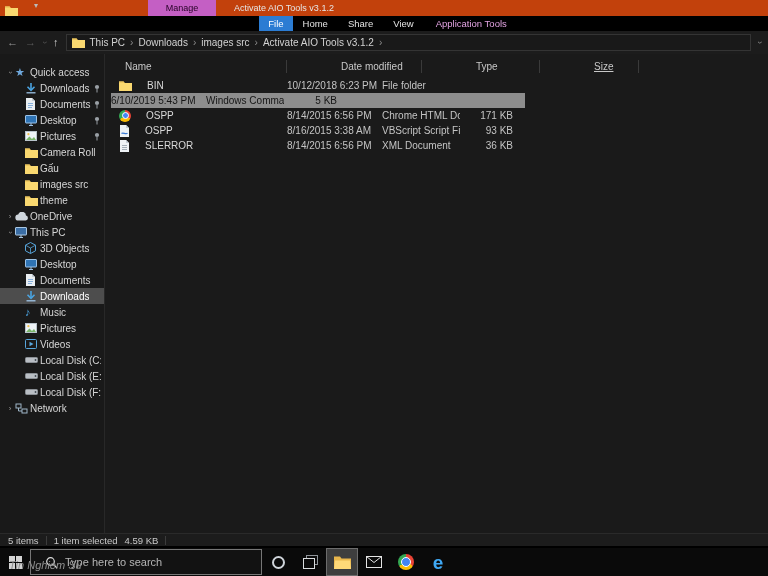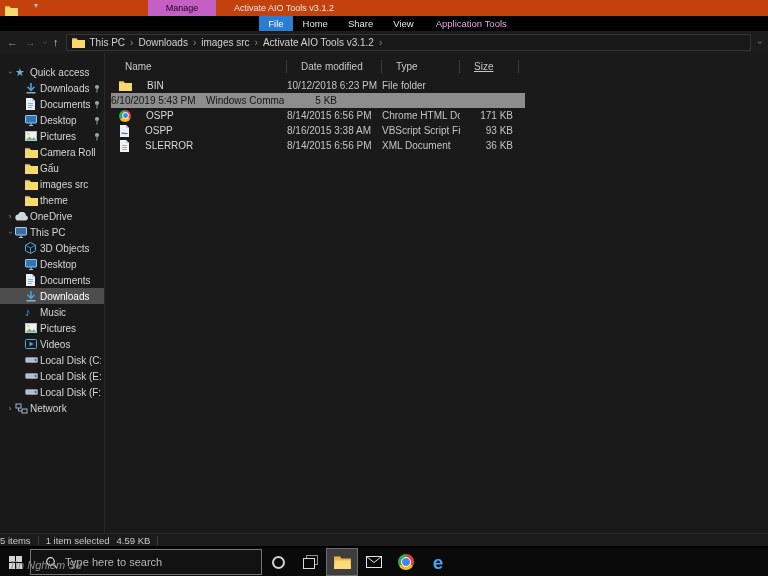--- a/index.html
+++ b/index.html
@@ -45,33 +45,33 @@
   .sb-item.lv1 { padding-left:25px; }
   .sb-item.selected { background:#4d4d4d; color:#fff; }
   .sb-chev { width:10px; color:#9a9a9a; font-size:8px; flex:none; display:inline-flex; justify-content:center; }
   .sb-chev.down::before{content:"›"; display:inline-block; transform:rotate(90deg);}
   .sb-chev.right::before{content:"›";}
   .sb-icon { width:15px; flex:none; display:inline-flex; align-items:center; }
   .sb-label { overflow:hidden; text-overflow:clip; }
   .sb-pin { margin-left:auto; flex:none; display:inline-flex; }
 
   .content { flex:1; border-left:1px solid #282828; padding-top:4px; background:#1a1a1a; overflow:hidden; }
-  .colheaders { display:flex; height:17px; align-items:center; color:#c8c8c8; font-size:10px; padding-left:6px; }
+  .colheaders { display:flex; height:17px; align-items:center; color:#c8c8c8; font-size:10px; padding-left:6px;gap:40px; }
   .col { padding-left:14px; border-right:1px solid #3a3a3a; height:13px; line-height:13px; white-space:nowrap; overflow:hidden; }
   .rows { margin-top:3px; }
   .row { display:flex; height:15px; align-items:center; font-size:10px; color:#d9d9d9; margin-left:6px; width:414px; }
   .cell-name { width:176px; display:flex; align-items:center; gap:15px; padding-left:8px; overflow:hidden; white-space:nowrap; flex:none; }
   .cell-date { width:95px; color:#c4c4c4; white-space:nowrap; overflow:hidden; flex:none; }
   .cell-type { width:78px; color:#c4c4c4; white-space:nowrap; overflow:hidden; flex:none; }
   .cell-size { width:59px; text-align:right; padding-right:6px; color:#c4c4c4; white-space:nowrap; flex:none; }
   .row.selected { background:#8d8d8d; }
   .row.selected, .row.selected .cell-date, .row.selected .cell-type, .row.selected .cell-size { color:#151515; }
 
   .statusbar { height:13px; background:#1c1c1c; border-top:1px solid #2a2a2a;
-    display:flex; align-items:center; gap:7px; font-size:9.5px; color:#c9c9c9; }
+    display:flex; align-items:center; gap:7px; padding-left:8px; font-size:9.5px; color:#c9c9c9; }
   .sb-sep { width:1px; height:9px; background:#3c3c3c; }
 
   
   .taskbar { position:absolute; left:0; top:548px; width:768px; height:28px; background:#0a0a0a;
     display:flex; align-items:center; }
   .tb-ico { width:32px; height:28px; display:flex; align-items:center; justify-content:center; flex:none; }
   .tb-ico.start { width:30px; }
   .tb-ico.active { background:#3e3e3e; box-shadow:inset 0 0 0 1px #6d6d6d; }
   .winlogo { display:grid; grid-template-columns:6px 6px; grid-template-rows:6px 6px; gap:1px; }
   .winlogo i { background:#d4d4d4; }

